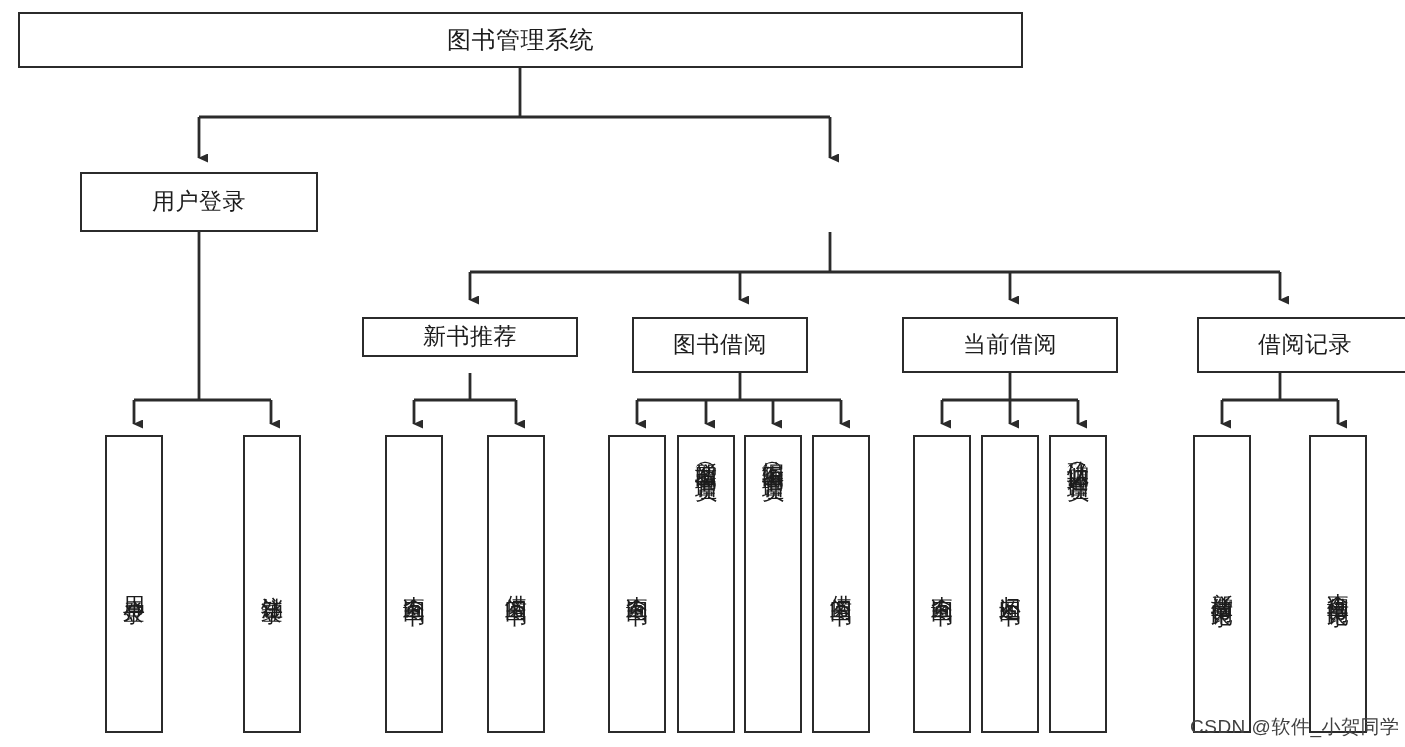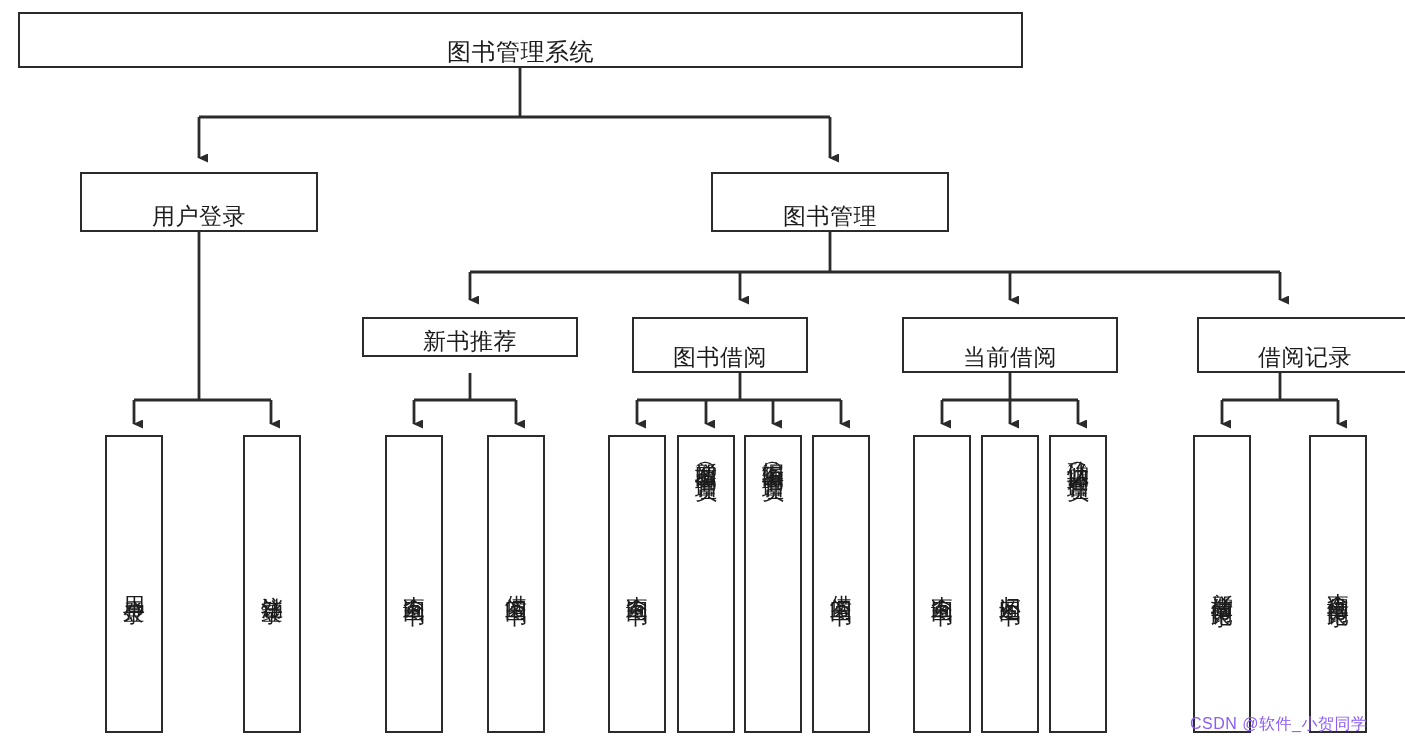--- a/index.html
+++ b/index.html
@@ -24,21 +24,21 @@
     width: 1405px;
     height: 747px;
     pointer-events: none;
   }
   .node {
     position: absolute;
     box-sizing: border-box;
     border: 2.5px solid #2b2b2b;
     background: #ffffff;
     display: flex;
-    align-items: flex-end;
+    align-items: center;
     justify-content: center;
     color: #1c1c1c;
   }
   .node-label {
     display: block;
     text-align: center;
     line-height: 1.12;
     white-space: nowrap;
   }
   
@@ -62,22 +62,22 @@
     line-height: 1.0;
     letter-spacing: 3px;
     white-space: nowrap;
   }
   .node.vert.centered {
     align-items: center;
     padding-top: 0;
   }
   .watermark {
     position: absolute;
-    font-size: 16px;
-    color: #8b5cf6;
+    font-size: 19px;
+    color: #404040;
     letter-spacing: 0.5px;
     white-space: nowrap;
     user-select: none;
   }
 </style>
 </head>
 <body>
 
 <div id="canvas">
 
@@ -134,23 +134,20 @@
   </svg>
 
   <div class="node horiz" id="node-root" style="left:18px; top:12px; width:1005px; height:56px;">
     <span class="node-label">图书管理系统</span>
   </div>
 
   <div class="node horiz" style="left:80px; top:172px; width:238px; height:60px;">
     <span class="node-label">用户登录</span>
   </div>
 
-  <div class="node horiz" style="left:711px; top:172px; width:238px; height:60px;">
-    <span class="node-label">图书管理</span>
-  </div>
 
   <div class="node horiz" style="left:362px; top:317px; width:216px; height:40px;">
     <span class="node-label">新书推荐</span>
   </div>
 
   <div class="node horiz" style="left:632px; top:317px; width:176px; height:56px;">
     <span class="node-label">图书借阅</span>
   </div>
 
   <div class="node horiz" style="left:902px; top:317px; width:216px; height:56px;">

